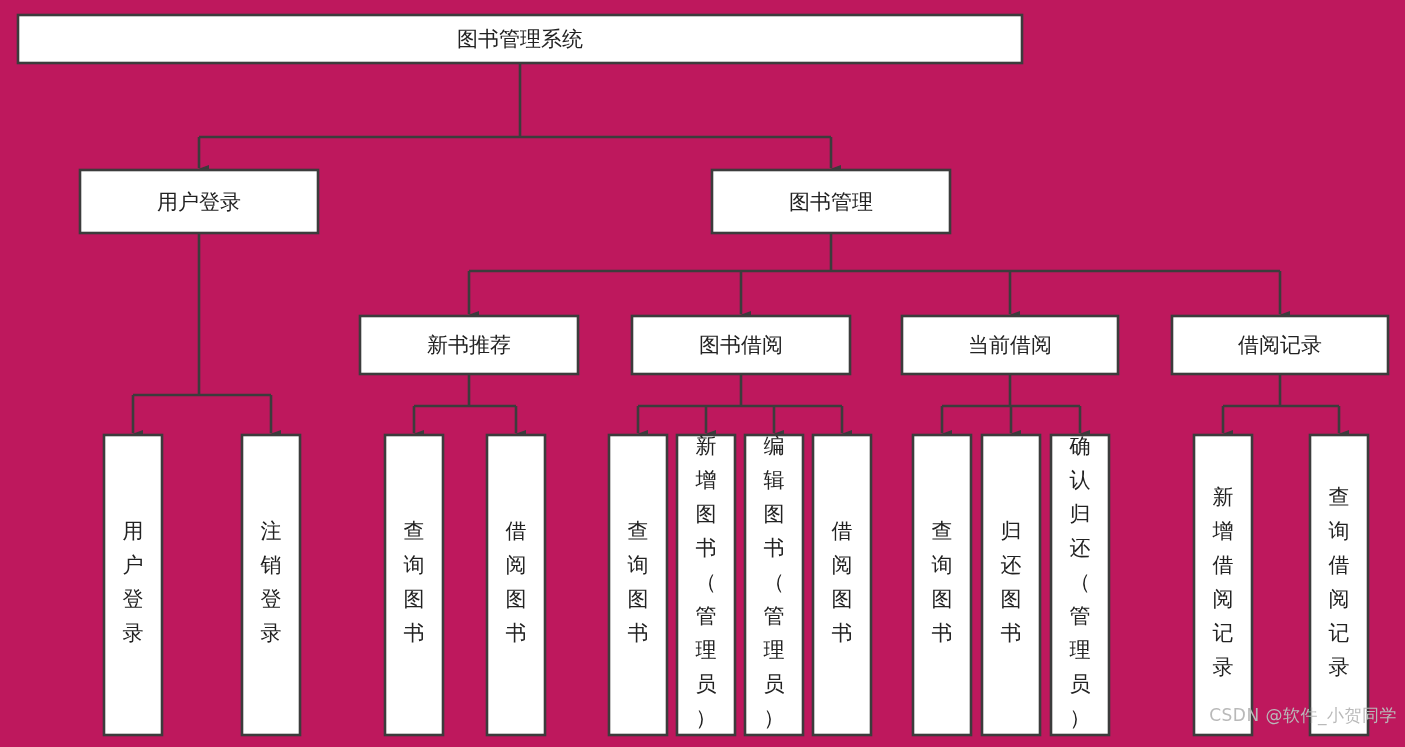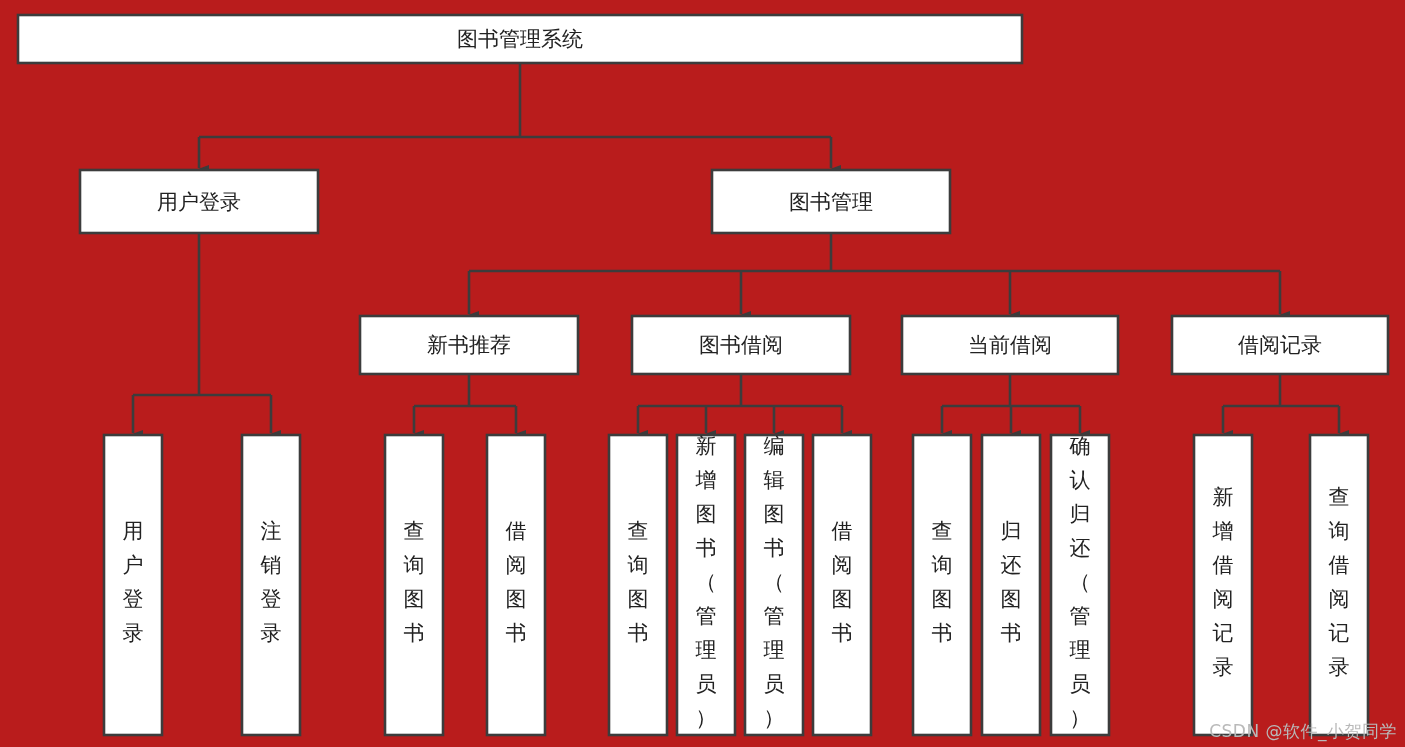--- a/index.html
+++ b/index.html
@@ -1,41 +1,41 @@
 <!DOCTYPE html>
 <html><head>
 <meta charset="utf-8">
 <style>
   html,body{margin:0;padding:0;background:#ffffff;}
   body{
     width:1405px;height:747px;overflow:hidden;
     font-family:"DejaVu Sans","Liberation Sans",sans-serif;
     background:#ffffff;
   }
-  #stage{position:relative;width:1405px;height:747px;background:#b91c1c;}
+  #stage{position:relative;width:1405px;height:747px;background:#be185d;}
   svg#diagram{position:absolute;left:0;top:0;width:1405px;height:747px;display:block;}
   .node-rect{fill:#ffffff;stroke:#3c3c3c;stroke-width:2.6;}
   .link{stroke:#3c3c3c;stroke-width:2.6;fill:none;}
   .arrow-head{fill:#3c3c3c;stroke:none;}
   .node-label{
     fill:#222222;
     font-family:"DejaVu Sans","Liberation Sans",sans-serif;
     font-size:21px;
     text-anchor:middle;
     dominant-baseline:middle;
   }
   .vert-label{
     fill:#222222;
     font-family:"DejaVu Sans","Liberation Sans",sans-serif;
     font-size:21px;
     text-anchor:middle;
   }
   .watermark{
     position:absolute;
-    right:8px;bottom:4px;
+    right:8px;bottom:20px;
     color:#b9b9b9;
     font-size:17px;
     font-family:"DejaVu Sans","Liberation Sans",sans-serif;
     letter-spacing:0.5px;
     white-space:nowrap;
     pointer-events:none;
   }
 </style>
 </head>
 <body>

